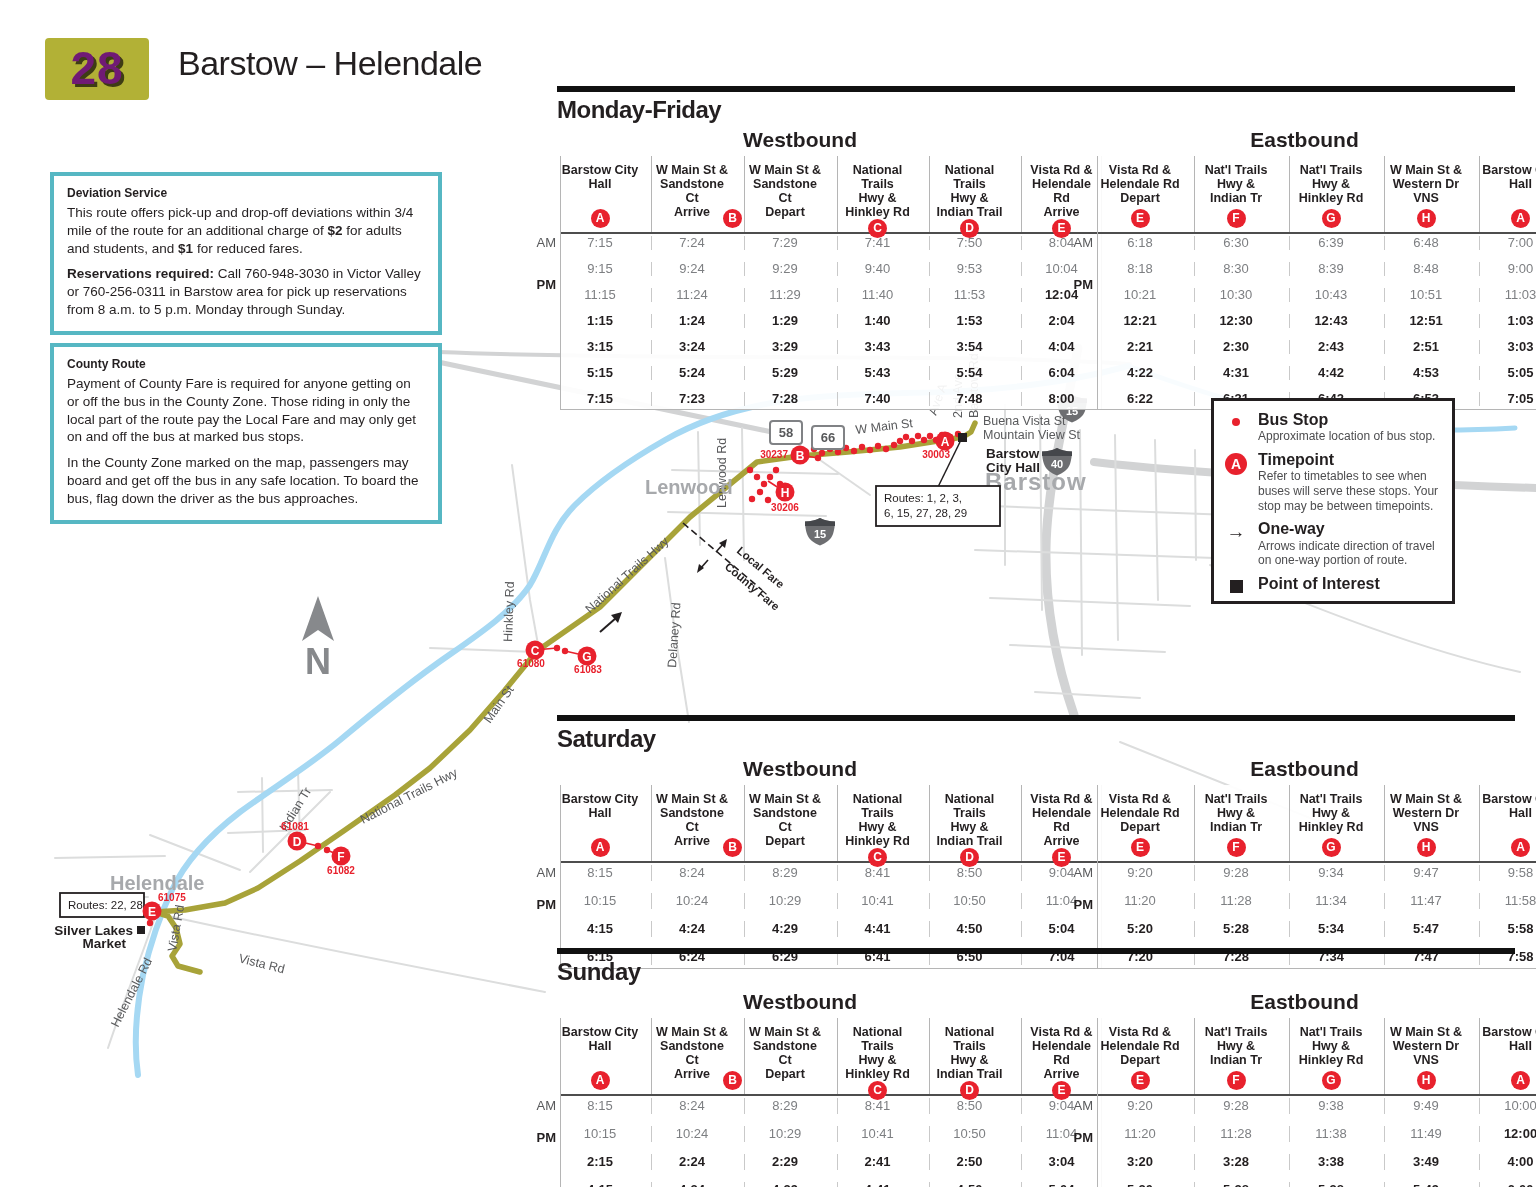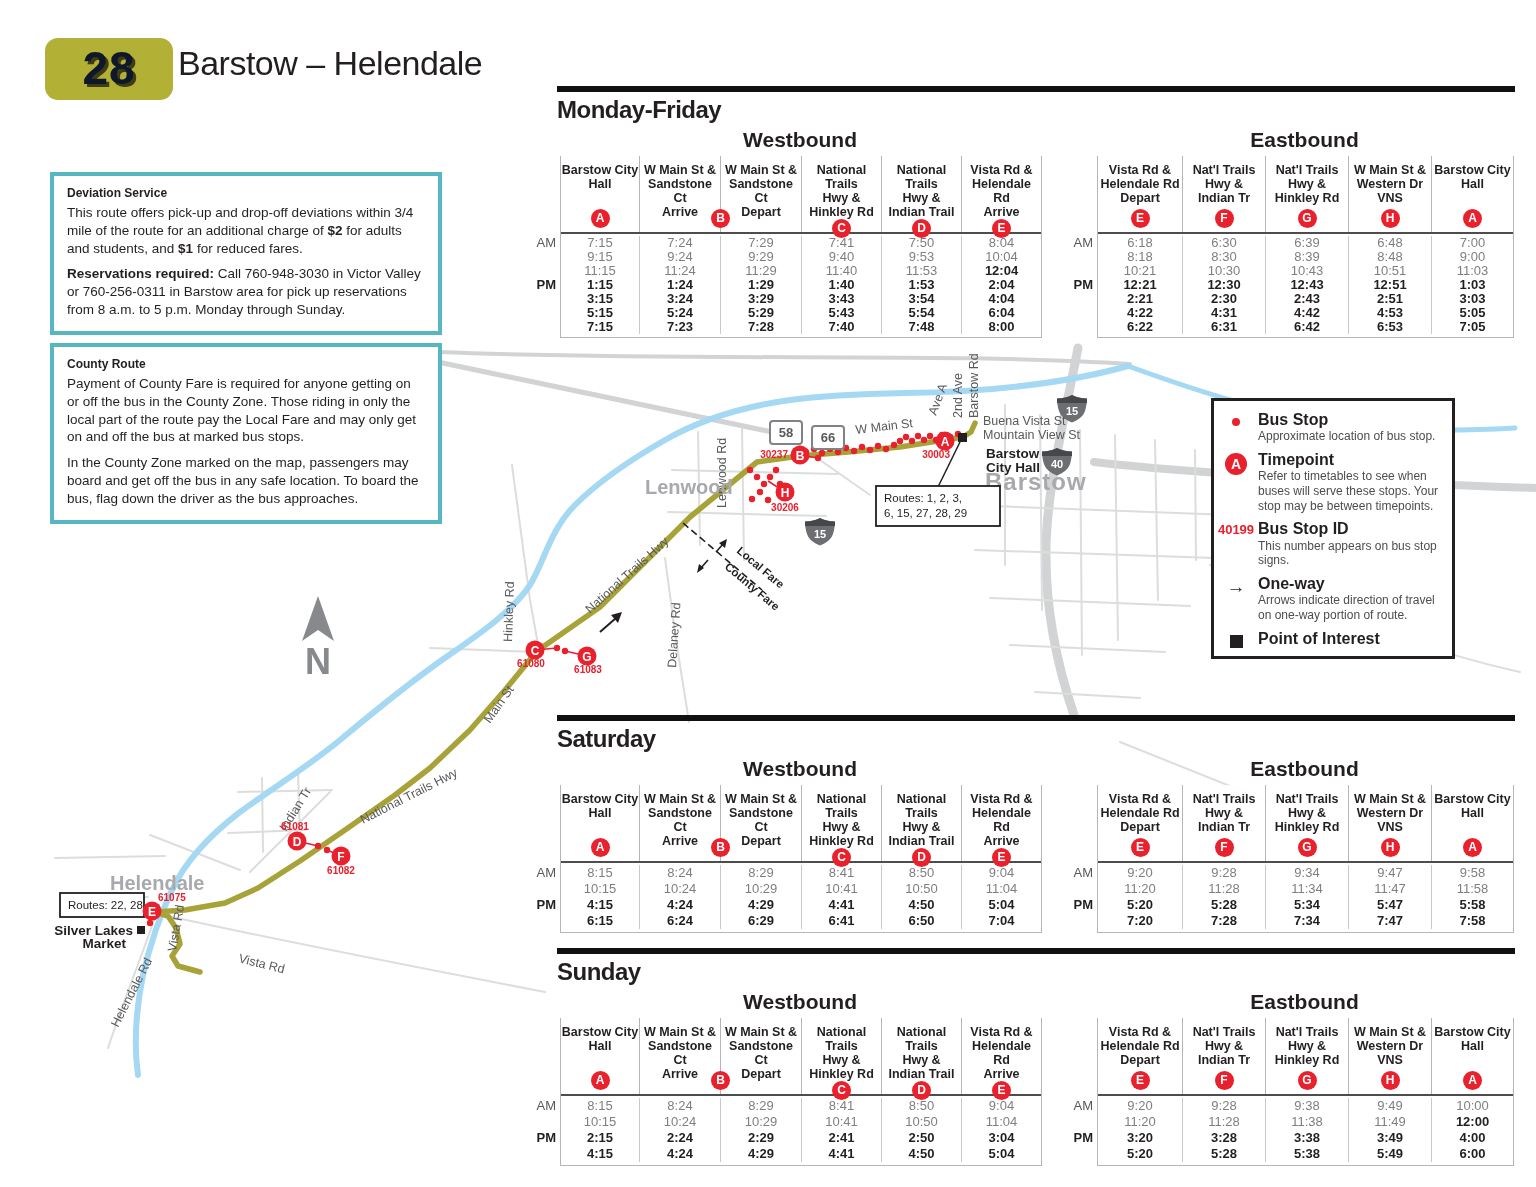--- a/index.html
+++ b/index.html
@@ -1,22 +1,22 @@
 <!DOCTYPE html>
 <html><head>
 <meta charset="utf-8">
 <style>
   html,body{margin:0;padding:0;background:#fff;}
   .page{position:relative;width:1536px;height:1187px;background:#fff;overflow:hidden;
         font-family:"Liberation Sans","DejaVu Sans",sans-serif;color:#231f20;}
   .map{position:absolute;left:0;top:0;z-index:0;pointer-events:none;}
 
   
-  .badge{position:absolute;left:45px;top:38px;width:128px;height:62px;background:#b2b136;border-radius:13px;
-         color:#0f172a;font-size:46px;font-weight:bold;text-align:center;line-height:60px;z-index:3;
+  .badge{position:absolute;left:45px;top:38px;width:104px;height:62px;background:#b2b136;border-radius:4px;
+         color:#701a75;font-size:46px;font-weight:bold;text-align:center;line-height:60px;z-index:3;
          text-shadow:3px 3px 0 #3e3c14;letter-spacing:1px;}
   .title{position:absolute;left:178px;top:44px;font-size:34px;font-weight:normal;letter-spacing:-0.5px;z-index:3;}
 
   
   .infobox{position:absolute;left:50px;width:358px;background:#fff;border:4px solid #56b7c3;
            padding:10px 13px 12px 13px;z-index:3;}
   .infobox h3{margin:0 0 4px 0;font-size:12px;}
   .infobox p{margin:0 0 8px 0;font-size:13.5px;line-height:1.32;}
   .infobox p:last-child{margin-bottom:0;}
   .b{font-weight:bold;}
@@ -43,21 +43,21 @@
   .sec-mf{top:86px;}  .sec-sat{top:715px;} .sec-sun{top:948px;}
   .rule{height:6px;background:#111;}
   .day-title{position:absolute;left:0;top:10px;font-size:24px;font-weight:bold;letter-spacing:-0.5px;}
   .dir-label{position:absolute;top:42px;font-size:21px;font-weight:bold;text-align:center;}
   .dir-west{left:3px;width:480px;} .dir-east{left:540px;width:415px;}
 
   .ttable{position:absolute;top:70px;--rh:14px;}
   .tt-west{left:3px;} .tt-east{left:540px;}
   .rh16{--rh:16px;}
   .tbox{border:1px solid #b5b5b5;border-top:none;background:rgba(255,255,255,0.92);}
-  .thead,.tbody{display:grid;}
+  .thead,.tbody{display:grid;gap:12px;}
   .cols6 .thead,.cols6 .tbody{grid-template-columns:78px 81px 81px 80px 80px 80px;}
   .cols5 .thead,.cols5 .tbody{grid-template-columns:84px 83px 83px 83px 82px;}
   .hcell{position:relative;display:flex;flex-direction:column;align-items:center;height:76px;}
   .cols6 .hcell+.hcell,.cols5 .hcell+.hcell{border-left:1px solid #b5b5b5;}
   .hname{font-size:12.5px;font-weight:bold;text-align:center;white-space:pre-line;line-height:1.12;padding-top:7px;}
   .hsub{font-size:12.5px;font-weight:bold;}
   .hletter{width:19px;height:19px;border-radius:50%;background:#e8212d;color:#fff;font-size:12px;font-weight:bold;
            text-align:center;line-height:19px;margin:auto auto 4px auto;}
   .hletter.shift{position:absolute;bottom:4px;right:-10px;margin:0;z-index:2;}
   .hletter.none{visibility:hidden;}
@@ -336,29 +336,20 @@
         <div class="ldesc">Approximate location of bus stop.</div>
       </div>
     </div>
     <div class="lrow">
       <div class="licon">
           <div class="tp-badge">A</div>
         </div>
       <div>
         <div class="ltitle">Timepoint</div>
         <div class="ldesc">Refer to timetables to see when buses will serve these stops. Your stop may be between timepoints.</div>
-      </div>
-    </div>
-    <div class="lrow">
-      <div class="licon">
-          <div class="stopid-sample">40199</div>
-        </div>
-      <div>
-        <div class="ltitle">Bus Stop ID</div>
-        <div class="ldesc">This number appears on bus stop signs.</div>
       </div>
     </div>
     <div class="lrow">
       <div class="licon">
           <div class="arrow-glyph">→</div>
         </div>
       <div>
         <div class="ltitle">One-way</div>
         <div class="ldesc">Arrows indicate direction of travel on one-way portion of route.</div>
       </div>

